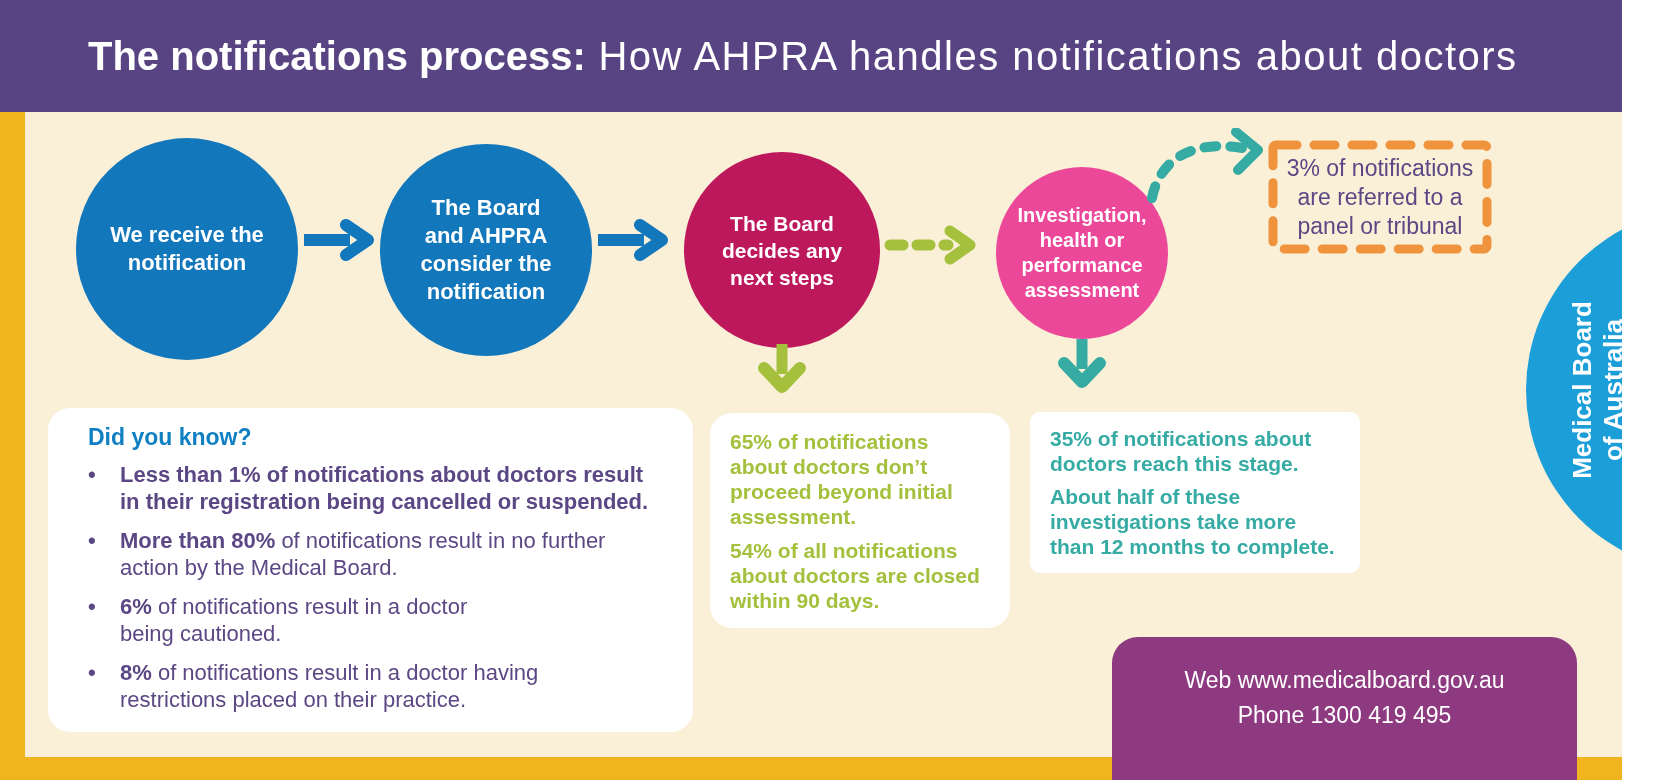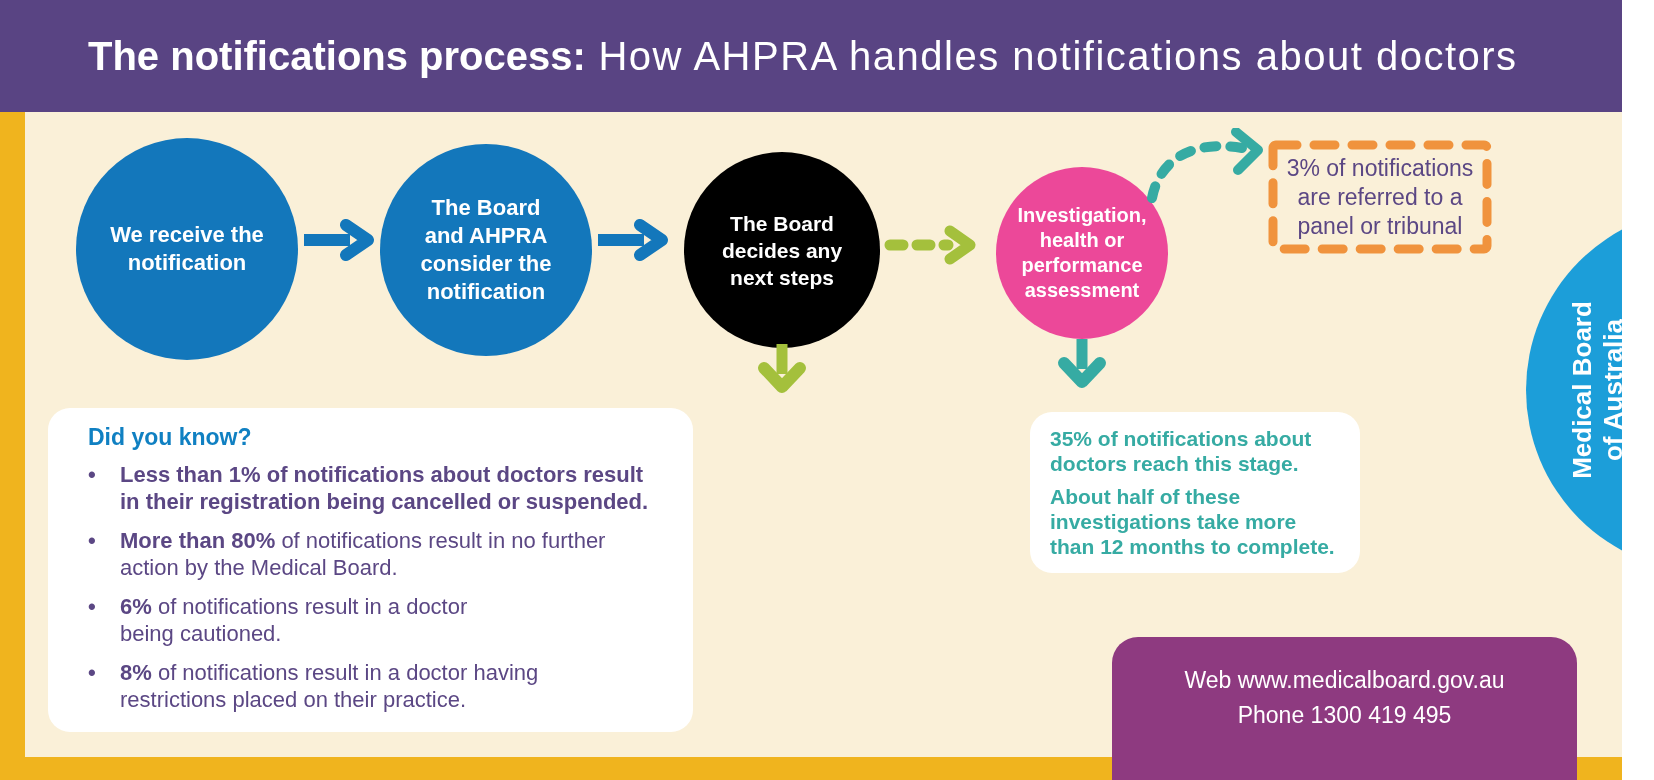--- a/index.html
+++ b/index.html
@@ -15,21 +15,21 @@
   
   .cream { position:absolute; left:25px; top:112px; width:1605px; height:645px; background:#faf0d8; }
 
   
   .circle { position:absolute; border-radius:50%; display:flex; align-items:center; justify-content:center;
             text-align:center; color:#fff; font-weight:bold; }
   .c1 { left:76px;  top:138px; width:222px; height:222px; background:#1377bb; font-size:22px; line-height:28px; }
   .c1 .ctxt { width:170px; }
   .c2 { left:380px; top:144px; width:212px; height:212px; background:#1377bb; font-size:22px; line-height:28px; }
   .c2 .ctxt { width:150px; }
-  .c3 { left:684px; top:152px; width:196px; height:196px; background:#000000; font-size:21px; line-height:27px; }
+  .c3 { left:684px; top:152px; width:196px; height:196px; background:#be185d; font-size:21px; line-height:27px; }
   .c3 .ctxt { width:140px; }
   .c4 { left:996px; top:167px; width:172px; height:172px; background:#ec4899; font-size:20px; line-height:25px; }
   .c4 .ctxt { width:150px; }
 
   .arrow-svg { position:absolute; }
 
   
   .referral { position:absolute; left:1268px; top:140px; width:224px; height:114px; }
   .referral svg.border { position:absolute; left:0; top:0; }
   .referral .rtxt { position:absolute; left:12px; top:10px; width:200px; height:94px;
@@ -48,21 +48,21 @@
   .whitebox { position:absolute; background:#fff; border-radius:22px; }
   .dyk { left:48px; top:408px; width:645px; height:324px; padding:16px 12px 16px 40px; }
   .dyk-heading { color:#1080c2; font-weight:bold; font-size:23px; margin-bottom:10px; }
   .bullet-row { display:flex; margin-bottom:12px; }
   .bullet-marker { width:32px; color:#5b4784; font-size:22px; line-height:27px; font-weight:bold; }
   .bullet-text { width:548px; color:#5b4784; font-size:22px; line-height:27px; }
   .bullet-text .b { font-weight:bold;text-align:right; }
 
   .gstats { left:710px; top:413px; width:300px; height:215px; padding:16px 20px; }
   .gstats p { color:#a4c03c; font-weight:bold; font-size:21px; line-height:25px; margin-bottom:9px; }
-  .tstats { left:1030px; top:412px; width:330px; height:161px; padding:14px 20px; }
+  .tstats { left:1030px; top:412px; width:330px; height:161px; padding:14px 20px;border-radius:10px; }
   .tstats p { color:#36aba3; font-weight:bold; font-size:21px; line-height:25px; margin-bottom:8px; }
 
   
   .contact { position:absolute; left:1112px; top:637px; width:465px; height:170px;
              background:#8e3a80; border-radius:26px; text-align:center; padding-top:26px;
              color:#fff; font-size:23px; line-height:35px; }
   .contact .b { font-weight:normal; }
 </style>
 </head>
 <body>
@@ -154,20 +154,24 @@
       <span class="bullet-marker">•</span>
       <div class="bullet-text"><span class="b">6%</span><span> of notifications result in a doctor</span><br><span class="b"></span><span>being cautioned.</span></div>
     </div>
 
     <div class="bullet-row">
       <span class="bullet-marker">•</span>
       <div class="bullet-text"><span class="b">8%</span><span> of notifications result in a doctor having</span><br><span class="b"></span><span>restrictions placed on their practice.</span></div>
     </div>
   </div>
 
+  <div class="whitebox gstats">
+    <p>65% of notifications about doctors don’t proceed beyond initial assessment.</p>
+    <p>54% of all notifications about doctors are closed within 90 days.</p>
+  </div>
 
   <div class="whitebox tstats">
     <p>35% of notifications about doctors reach this stage.</p>
     <p>About half of these investigations take more than 12 months to complete.</p>
   </div>
 
   <div class="contact">
     <div><span>Web </span><span class="b">www.medicalboard.gov.au</span></div>
     <div><span>Phone </span><span class="b">1300 419 495</span></div>
   </div>

